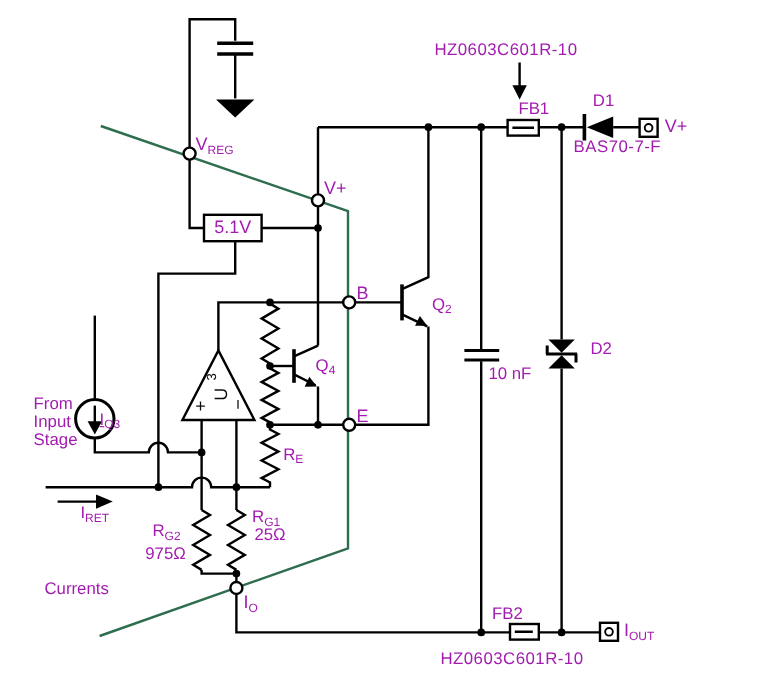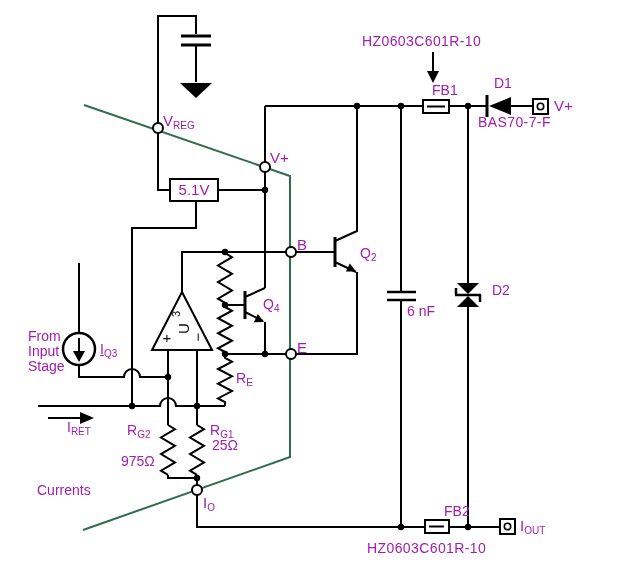--- a/index.html
+++ b/index.html
@@ -155,36 +155,36 @@
 
 <div class="lbl big" style="left:163px;top:113px;text-align:right;"><span>V</span><span class="sub">REG</span></div>
 <div class="lbl big" style="left:270px;top:150px;">V+</div>
 <div class="lbl big" style="left:297px;top:237px;">B</div>
 <div class="lbl big" style="left:297px;top:340px;">E</div>
 <div class="lbl big" style="left:203px;top:495px;"><span>I</span><span class="sub">O</span></div>
 <div class="lbl big" style="left:194px;top:182px;"><span class="center" style="display:inline-block;">5.1V</span></div>
 <div class="lbl" style="left:360px;top:246px;"><span>Q</span><span class="sub">2</span></div>
 <div class="lbl" style="left:263px;top:297px;"><span>Q</span><span class="sub">4</span></div>
 <div class="lbl" style="left:236px;top:371px;"><span>R</span><span class="sub">E</span></div>
-<div class="lbl" style="left:127px;top:423px;"><span>R</span><span class="sub">G2</span></div>
+<div class="lbl" style="left:127px;top:435px;"><span>R</span><span class="sub">G2</span></div>
 <div class="lbl" style="left:121px;top:438px;margin-top:16px;">975Ω</div>
 <div class="lbl" style="left:210px;top:423px;"><span>R</span><span class="sub">G1</span></div>
 <div class="lbl" style="left:212px;top:438px;">25Ω</div>
-<div class="lbl" style="left:100px;top:342px;text-decoration:underline;"><span>I</span><span class="sub">Q3</span></div>
+<div class="lbl" style="left:83px;top:342px;text-decoration:underline;"><span>I</span><span class="sub">Q3</span></div>
 <div class="lbl" style="left:28px;top:329px;">
       <span style="display:block;">From</span>
       <span style="display:block;">Input</span>
       <span style="display:block;">Stage</span>
     </div>
 <div class="lbl" style="left:54px;top:420px;margin-left:13px;"><span>I</span><span class="sub">RET</span></div>
 <div class="lbl" style="left:37px;top:435px;margin-top:48px;">Currents</div>
-<div class="lbl" style="left:407px;top:304px;">6 nF</div>
+<div class="lbl" style="left:407px;top:304px;">10 nF</div>
 <div class="lbl" style="left:432px;top:83px;">FB1</div>
 <div class="lbl part" style="left:362px;top:34px;">HZ0603C601R-10</div>
-<div class="lbl" style="left:444px;top:504px;">FB2</div>
+<div class="lbl" style="left:410px;top:504px;">FB2</div>
 <div class="lbl part" style="left:367px;top:541px;">HZ0603C601R-10</div>
 <div class="lbl" style="left:494px;top:76px;">D1</div>
 <div class="lbl part" style="left:478px;top:115px;">BAS70-7-F</div>
 <div class="lbl" style="left:492px;top:283px;">D2</div>
 <div class="lbl big" style="left:554px;top:98px;">V+</div>
 <div class="lbl big" style="left:520px;top:518px;"><span>I</span><span class="sub">OUT</span></div>
 
 </div>
 
 </body></html>

